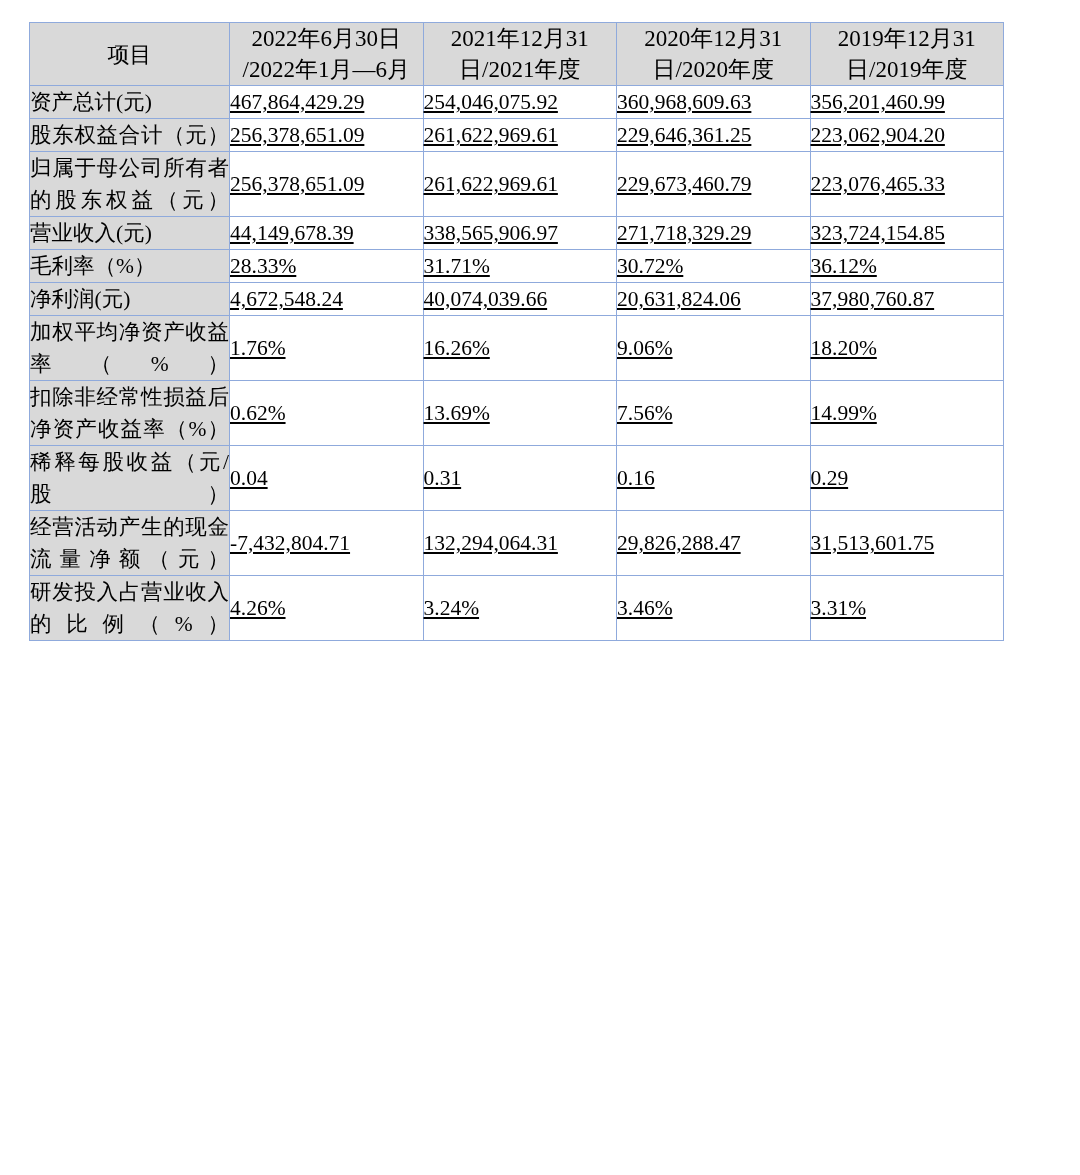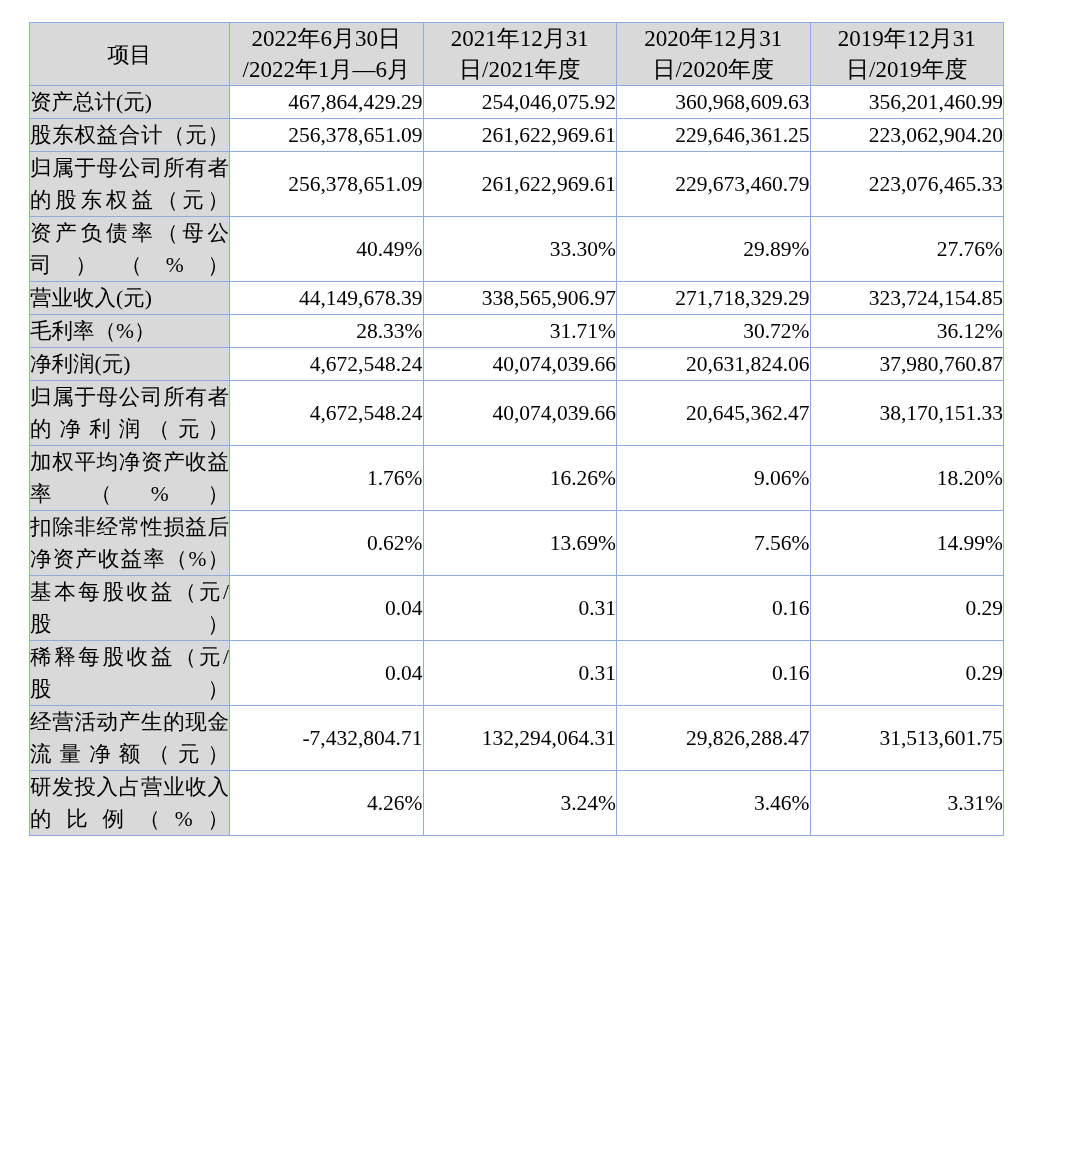--- a/index.html
+++ b/index.html
@@ -59,25 +59,26 @@
     text-align-last: justify;
     word-break: break-all;
   }
   .lbl.nojust {
     text-align: left;
     text-align-last: left;
   }
   
   .val {
     background: #ffffff;
-    text-align: right;
+    text-align: left;
     font-size: 21.5px;
     line-height: 32px;
     padding: 3px 10px 4px 6px;
     white-space: nowrap;
+    text-decoration: underline;
   }
 </style>
 </head>
 <body>
 
 <div id="table-wrap">
   <table class="fin">
     <colgroup>
       <col class="c-label">
       <col class="c-val">
@@ -124,27 +125,20 @@
           <td class="val">223,062,904.20</td>
         </tr>
         <tr>
           <td class="lbl">归属于母公司所有者的股东权益（元）</td>
           <td class="val">256,378,651.09</td>
           <td class="val">261,622,969.61</td>
           <td class="val">229,673,460.79</td>
           <td class="val">223,076,465.33</td>
         </tr>
         <tr>
-          <td class="lbl">资产负债率（母公司）（%）</td>
-          <td class="val">40.49%</td>
-          <td class="val">33.30%</td>
-          <td class="val">29.89%</td>
-          <td class="val">27.76%</td>
-        </tr>
-        <tr>
           <td class="lbl nojust">营业收入(元)</td>
           <td class="val">44,149,678.39</td>
           <td class="val">338,565,906.97</td>
           <td class="val">271,718,329.29</td>
           <td class="val">323,724,154.85</td>
         </tr>
         <tr>
           <td class="lbl nojust">毛利率（%）</td>
           <td class="val">28.33%</td>
           <td class="val">31.71%</td>
@@ -152,46 +146,32 @@
           <td class="val">36.12%</td>
         </tr>
         <tr>
           <td class="lbl nojust">净利润(元)</td>
           <td class="val">4,672,548.24</td>
           <td class="val">40,074,039.66</td>
           <td class="val">20,631,824.06</td>
           <td class="val">37,980,760.87</td>
         </tr>
         <tr>
-          <td class="lbl">归属于母公司所有者的净利润（元）</td>
-          <td class="val">4,672,548.24</td>
-          <td class="val">40,074,039.66</td>
-          <td class="val">20,645,362.47</td>
-          <td class="val">38,170,151.33</td>
-        </tr>
-        <tr>
           <td class="lbl">加权平均净资产收益率（%）</td>
           <td class="val">1.76%</td>
           <td class="val">16.26%</td>
           <td class="val">9.06%</td>
           <td class="val">18.20%</td>
         </tr>
         <tr>
           <td class="lbl">扣除非经常性损益后净资产收益率（%）</td>
           <td class="val">0.62%</td>
           <td class="val">13.69%</td>
           <td class="val">7.56%</td>
           <td class="val">14.99%</td>
-        </tr>
-        <tr>
-          <td class="lbl">基本每股收益（元/股）</td>
-          <td class="val">0.04</td>
-          <td class="val">0.31</td>
-          <td class="val">0.16</td>
-          <td class="val">0.29</td>
         </tr>
         <tr>
           <td class="lbl">稀释每股收益（元/股）</td>
           <td class="val">0.04</td>
           <td class="val">0.31</td>
           <td class="val">0.16</td>
           <td class="val">0.29</td>
         </tr>
         <tr>
           <td class="lbl">经营活动产生的现金流量净额（元）</td>

